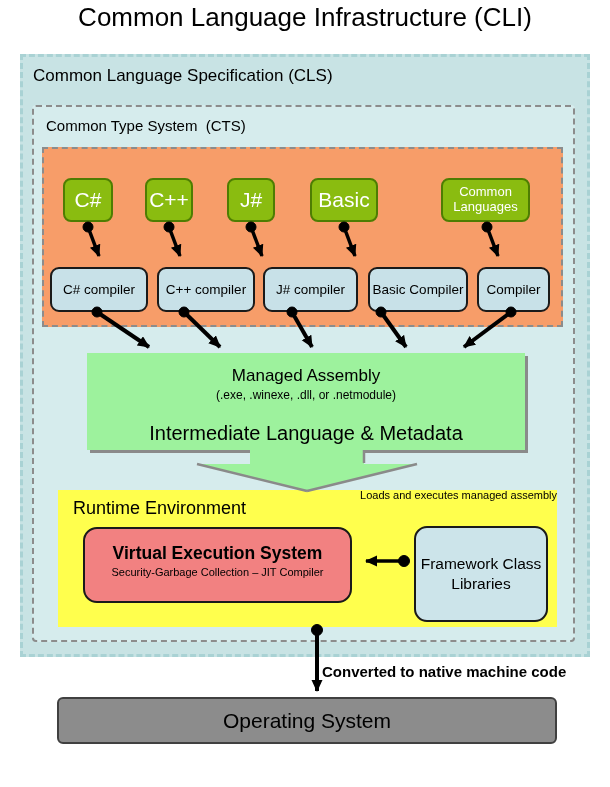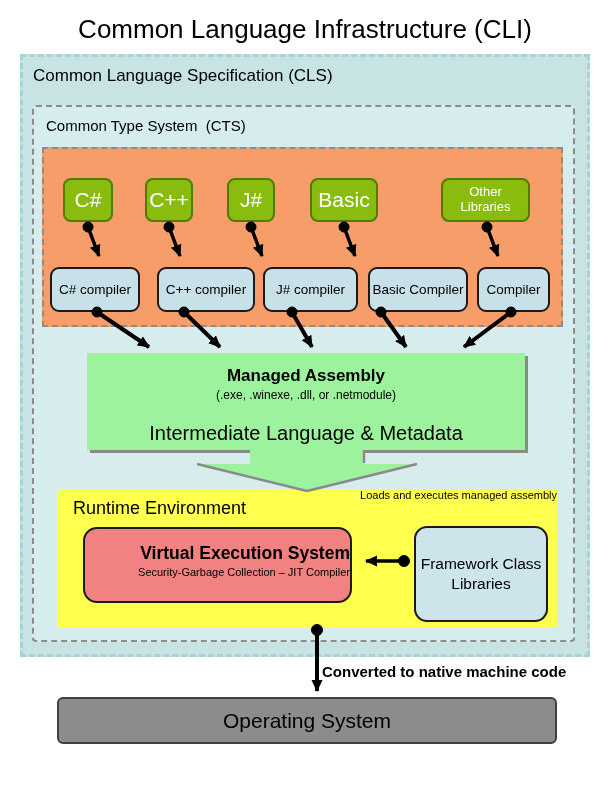--- a/index.html
+++ b/index.html
@@ -3,21 +3,21 @@
 <meta charset="utf-8">
 <style>
   html,body{margin:0;padding:0;background:#ffffff;}
   #canvas{
     position:relative;width:610px;height:787px;background:#ffffff;
     font-family:"Liberation Sans", sans-serif;color:#000;overflow:hidden;
   }
   #canvas *{box-sizing:border-box;}
   .abs{position:absolute;}
   .title{
-    top:14px;left:0;width:610px;text-align:center;
+    top:2px;left:0;width:610px;text-align:center;
     font-size:26px;letter-spacing:0px;color:#000;z-index:5;
   }
   .cls-box{
     left:20px;top:54px;width:570px;height:603px;
     background:#c8e3e4;border:3px dashed #a9d2d4;z-index:1;
   }
   .cls-label{left:33px;top:66px;font-size:17px;z-index:6;}
   .cts-box{
     left:32px;top:105px;width:543px;height:537px;
     background:#d6eced;border:2px dashed #8c8c8c;border-radius:4px;z-index:2;
@@ -36,33 +36,33 @@
   .comp{
     background:#c8e1e8;border:2px solid #1a1a1a;border-radius:9px;
     display:flex;align-items:center;justify-content:center;text-align:center;
     font-size:13.5px;z-index:4;
   }
   .assembly{
     left:87px;top:353px;width:438px;height:97px;
     background:#9df29d;box-shadow:3px 3px 0 #8a8a8a;
     text-align:center;padding-top:13px;z-index:4;
   }
-  .assembly .l1{font-size:17px;font-weight:bold;}
+  .assembly .l1{font-size:17px;font-weight:normal;}
   .assembly .l2{font-size:12px;margin-top:2px;}
   .assembly .l3{font-size:20px;margin-top:20px;}
   .loads-note{
     left:300px;top:489px;width:257px;text-align:right;
     font-size:11px;z-index:6;
   }
   .yellow-box{left:58px;top:490px;width:499px;height:137px;background:#ffff4d;z-index:4;}
   .runtime-label{left:73px;top:498px;font-size:18px;z-index:6;}
   .ves-box{
     left:83px;top:527px;width:269px;height:76px;
     background:#f28181;border:2px solid #1a1a1a;border-radius:14px;
-    text-align:right;padding-top:14px;z-index:5;
+    text-align:center;padding-top:14px;z-index:5;
   }
   .ves-box .l1{font-size:17.5px;font-weight:bold;}
   .ves-box .l2{font-size:11px;margin-top:2px;}
   .fcl-box{
     left:414px;top:526px;width:134px;height:96px;
     background:#cce4ea;border:2px solid #1a1a1a;border-radius:13px;
     display:flex;align-items:center;justify-content:center;text-align:center;
     font-size:15.5px;line-height:1.3;z-index:5;
   }
   .converted-note{left:322px;top:663px;font-size:15px;font-weight:600;z-index:6;}
@@ -86,23 +86,23 @@
 
   <div class="abs cts-box"></div>
   <div class="abs cts-label">Common Type System  (CTS)</div>
 
   <div class="abs orange-box"></div>
 
   <div class="abs lang" style="left:63px;top:178px;width:50px;height:44px;">C#</div>
   <div class="abs lang" style="left:145px;top:178px;width:48px;height:44px;">C++</div>
   <div class="abs lang" style="left:227px;top:178px;width:48px;height:44px;">J#</div>
   <div class="abs lang" style="left:310px;top:178px;width:68px;height:44px;">Basic</div>
-  <div class="abs lang small" style="left:441px;top:178px;width:89px;height:44px;padding:0 6px;">Other Libraries</div>
+  <div class="abs lang small" style="left:441px;top:178px;width:89px;height:44px;padding:0 6px;">Common Languages</div>
 
-  <div class="abs comp" style="left:50px;top:267px;width:90px;height:45px;">C# compiler</div>
+  <div class="abs comp" style="left:50px;top:267px;width:98px;height:45px;">C# compiler</div>
   <div class="abs comp" style="left:157px;top:267px;width:98px;height:45px;">C++ compiler</div>
   <div class="abs comp" style="left:263px;top:267px;width:95px;height:45px;">J# compiler</div>
   <div class="abs comp" style="left:368px;top:267px;width:100px;height:45px;">Basic Compiler</div>
   <div class="abs comp" style="left:477px;top:267px;width:73px;height:45px;">Compiler</div>
 
   <div class="abs assembly">
     <div class="l1">Managed Assembly</div>
     <div class="l2">(.exe, .winexe, .dll, or .netmodule)</div>
     <div class="l3">Intermediate Language &amp; Metadata</div>
   </div>

